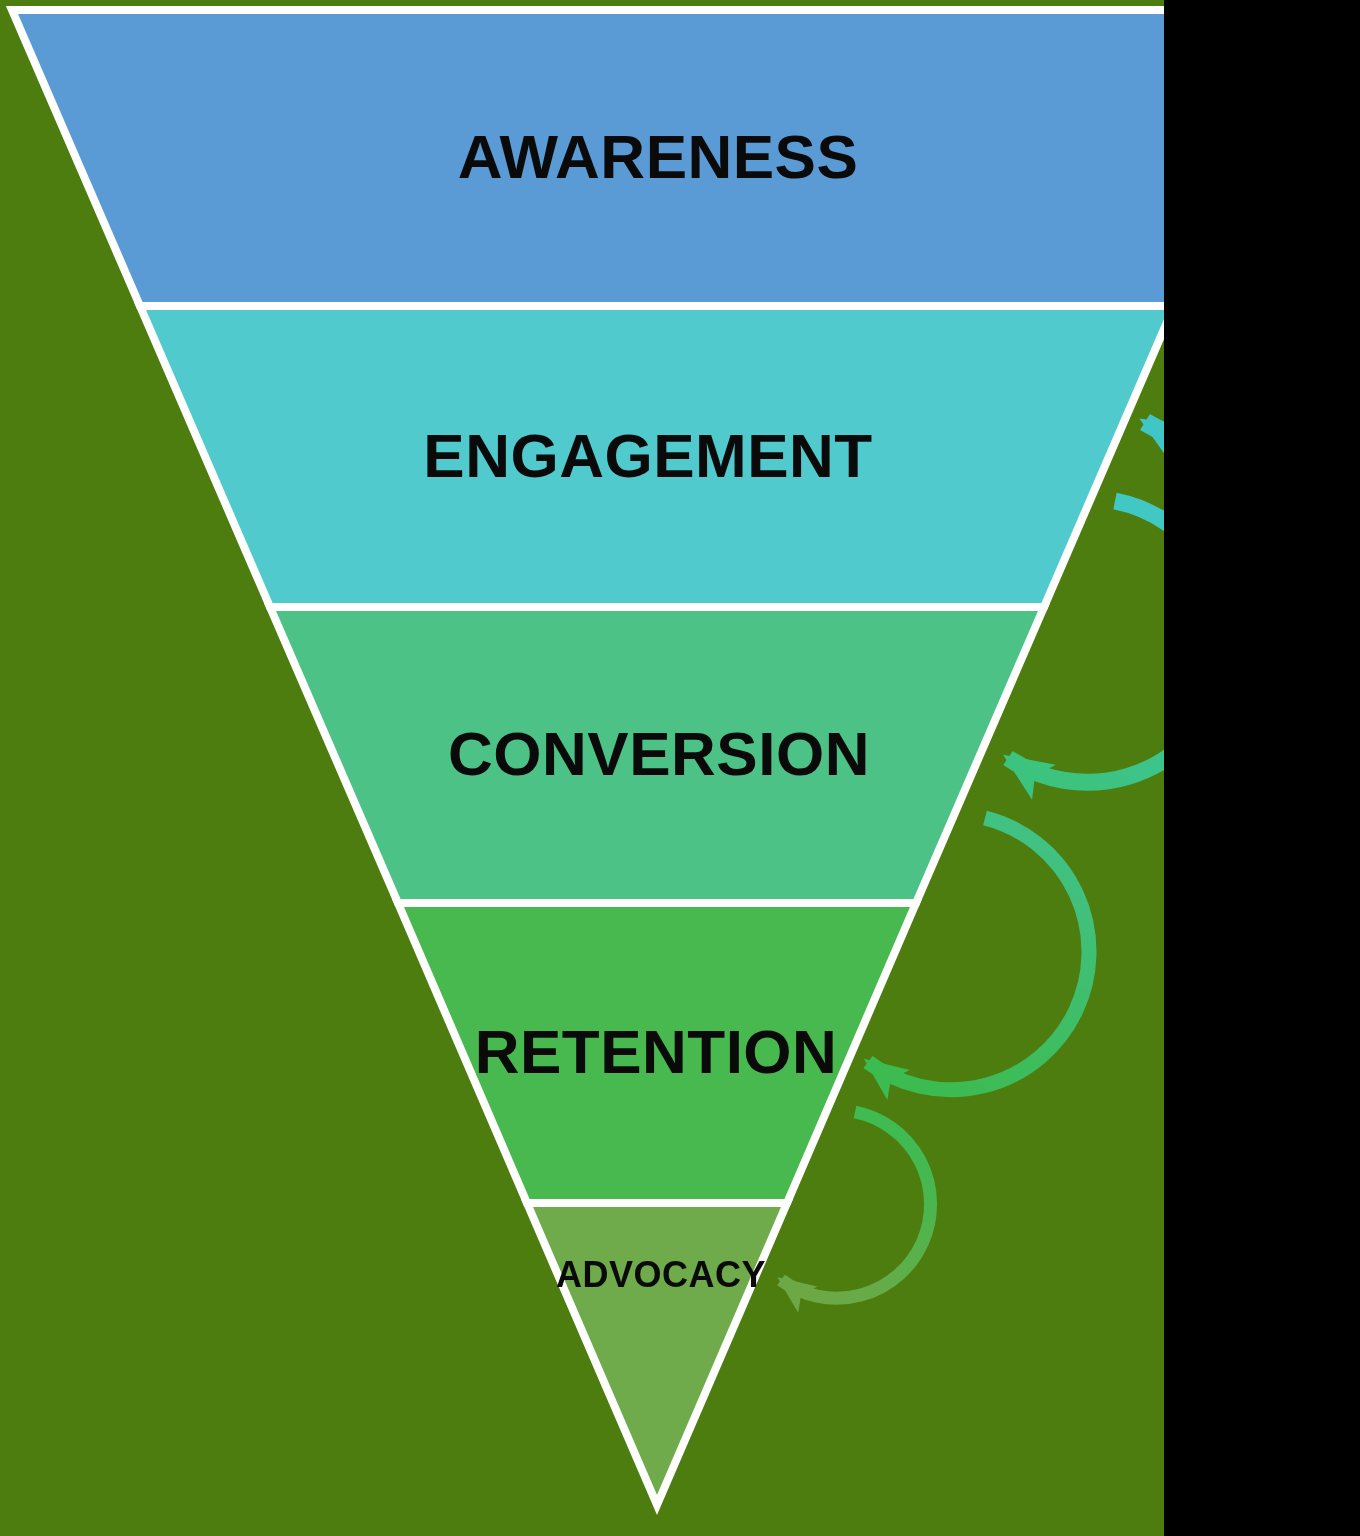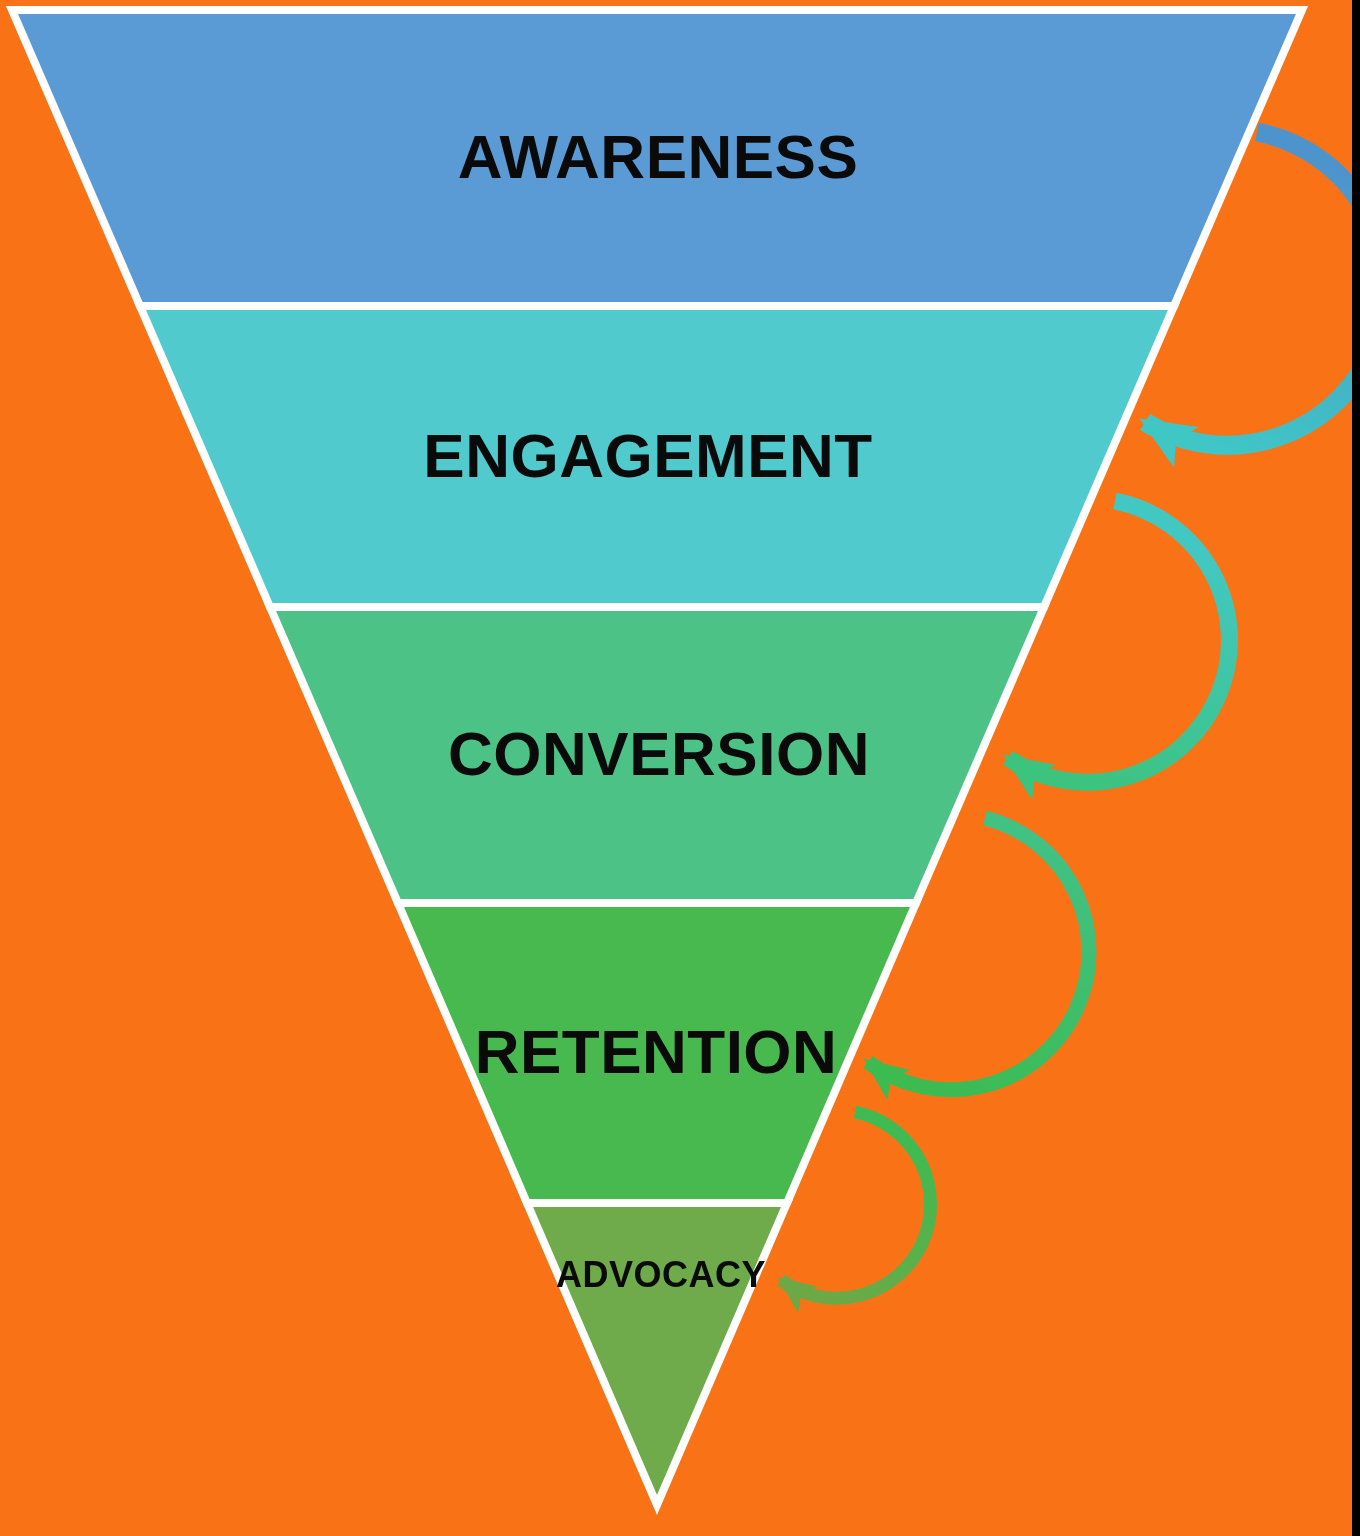--- a/index.html
+++ b/index.html
@@ -2,23 +2,23 @@
 <html><head>
 <meta charset="utf-8">
 <style>
   html, body {
     margin: 0;
     padding: 0;
     background: #000000;
   }
   .canvas {
     position: relative;
-    width: 1352px;
+    width: 1164px;
     height: 1536px;
-    background: #f97316;
+    background: #4d7c0f;
     overflow: hidden;
     font-family: "Liberation Sans", sans-serif;
   }
   svg { display: block; }
   .stage-label {
     font-family: "Liberation Sans", "DejaVu Sans", sans-serif;
     font-weight: bold;
     fill: #0a0a0a;
     letter-spacing: 0.5px;
   }

